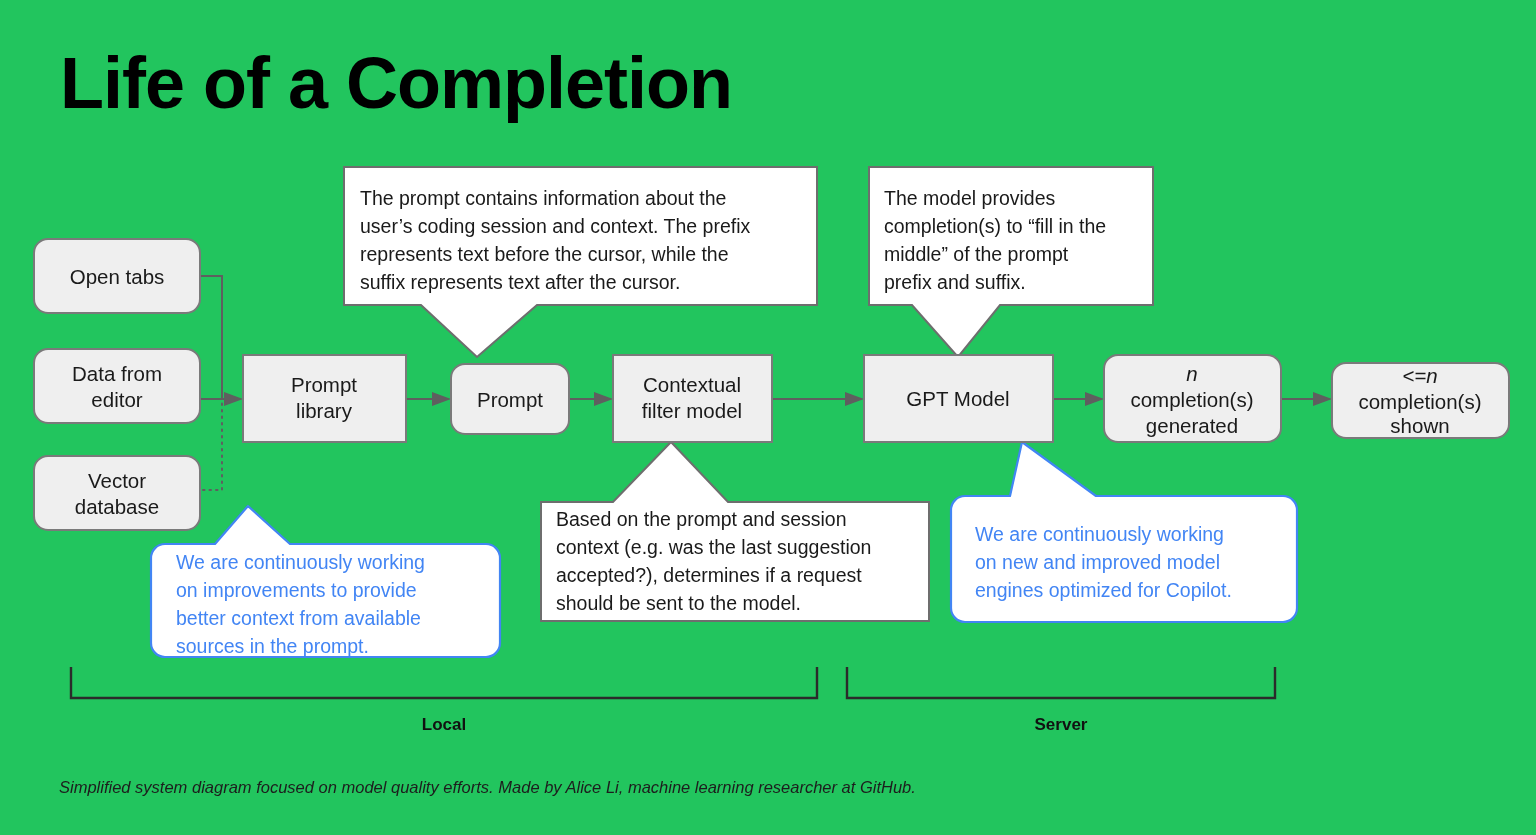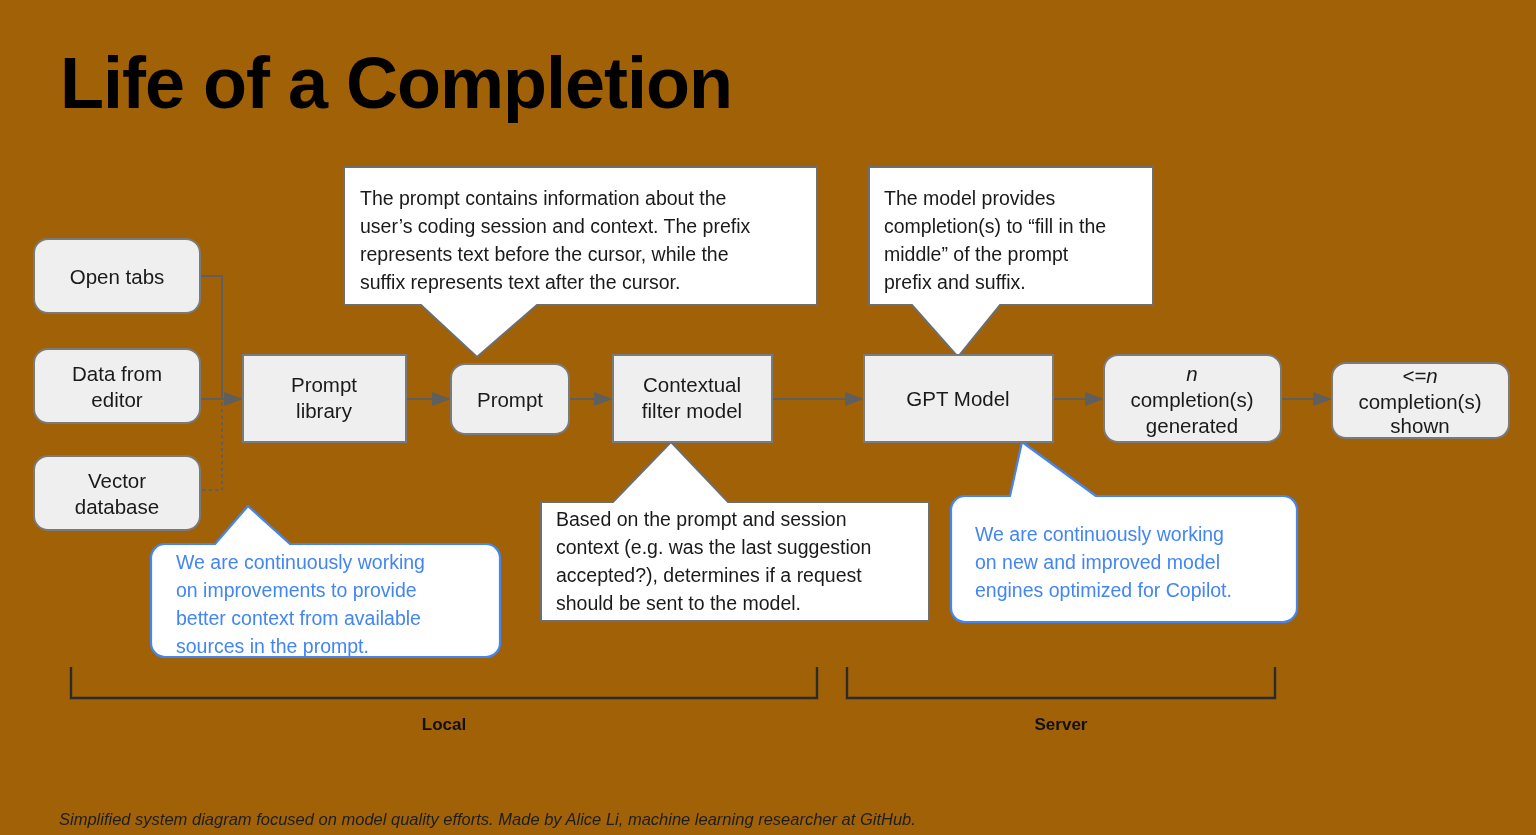--- a/index.html
+++ b/index.html
@@ -10,21 +10,21 @@
   body {
     width: 1536px;
     height: 835px;
     overflow: hidden;
     font-family: "Liberation Sans", sans-serif;
   }
   #stage {
     position: relative;
     width: 1536px;
     height: 835px;
-    background: #a16207;
+    background: #22c55e;
   }
   svg.diagram {
     position: absolute;
     left: 0;
     top: 0;
     width: 1536px;
     height: 835px;
   }
   .node-rect {
     fill: #efefef;
@@ -96,21 +96,21 @@
     font-size: 72px;
     font-weight: bold;
     letter-spacing: -1px;
     color: #000000;
     line-height: 1;
     white-space: nowrap;
   }
   .footnote {
     position: absolute;
     left: 59px;
-    top: 810px;
+    top: 778px;
     font-size: 16.5px;
     font-style: italic;
     color: #1d1d1d;
     white-space: nowrap;
   }
 </style>
 </head>
 <body>
 
 <div id="stage">

